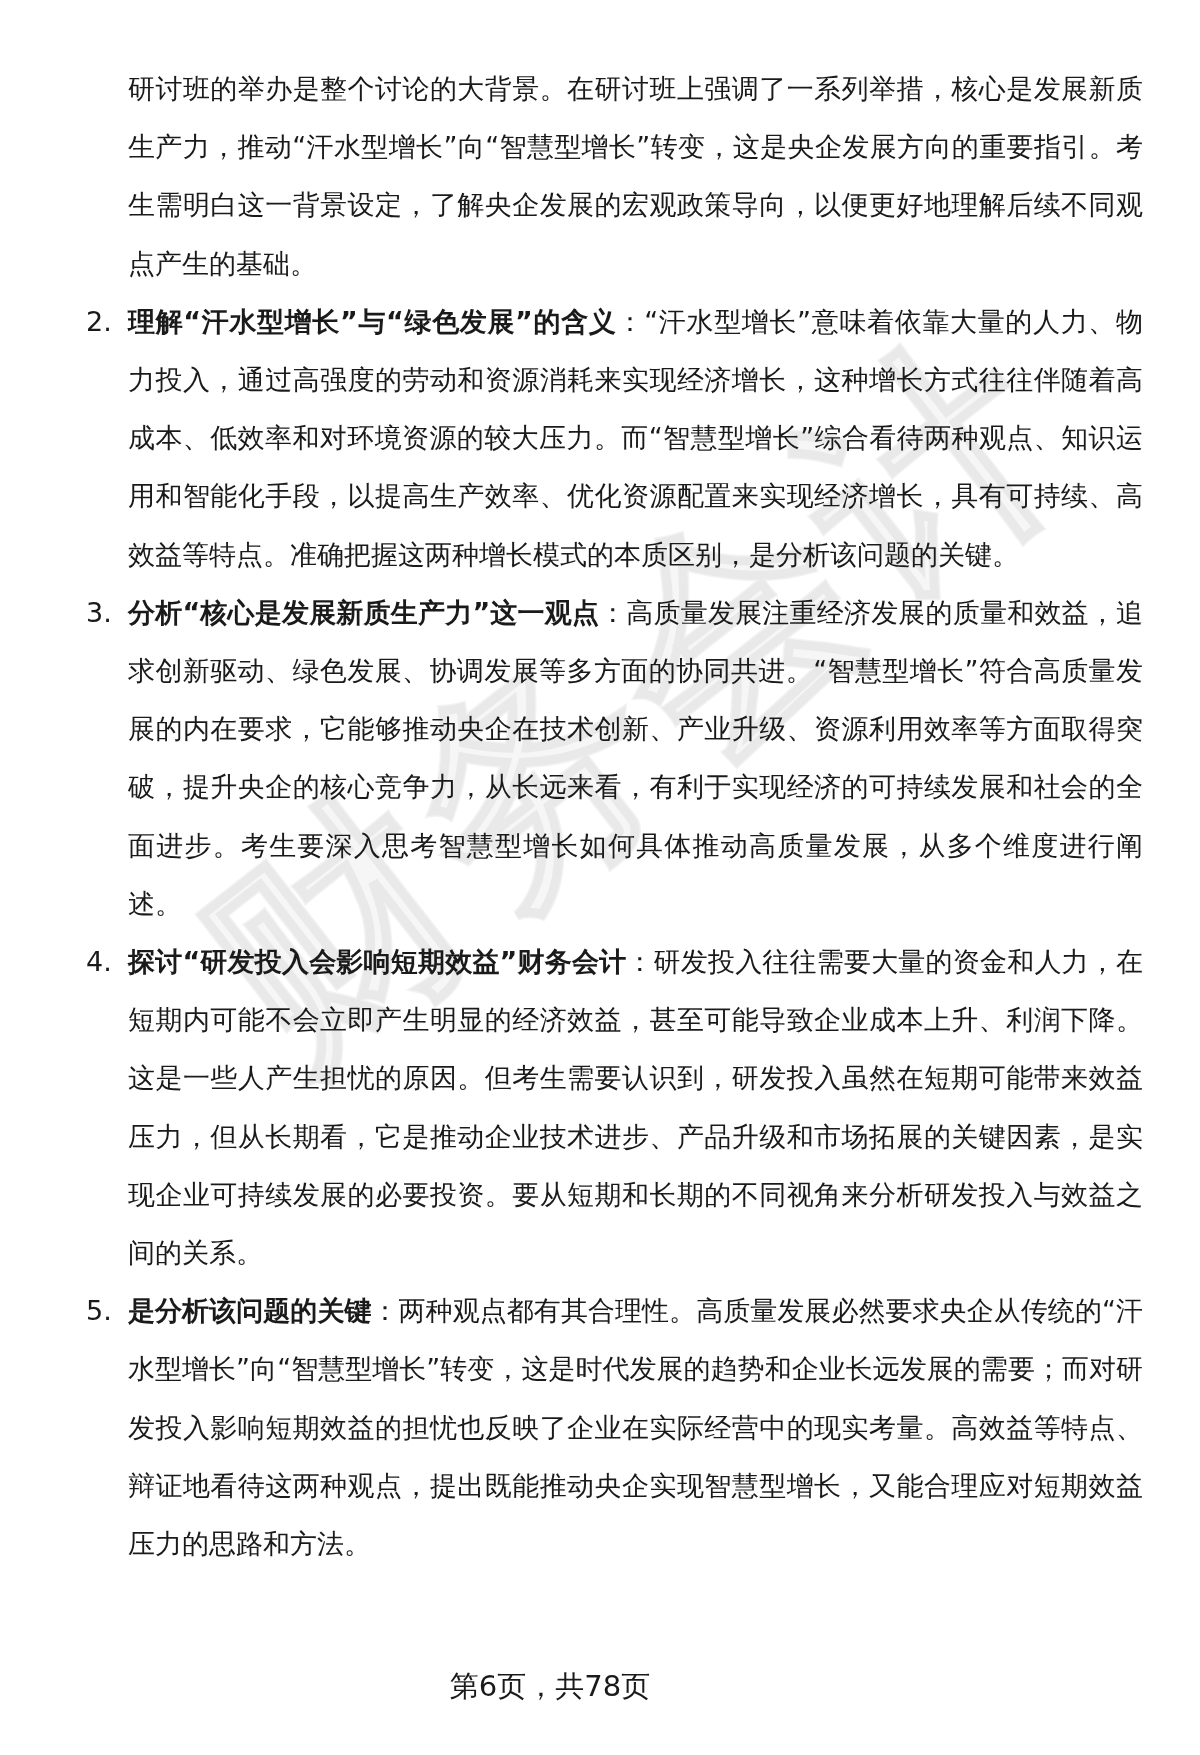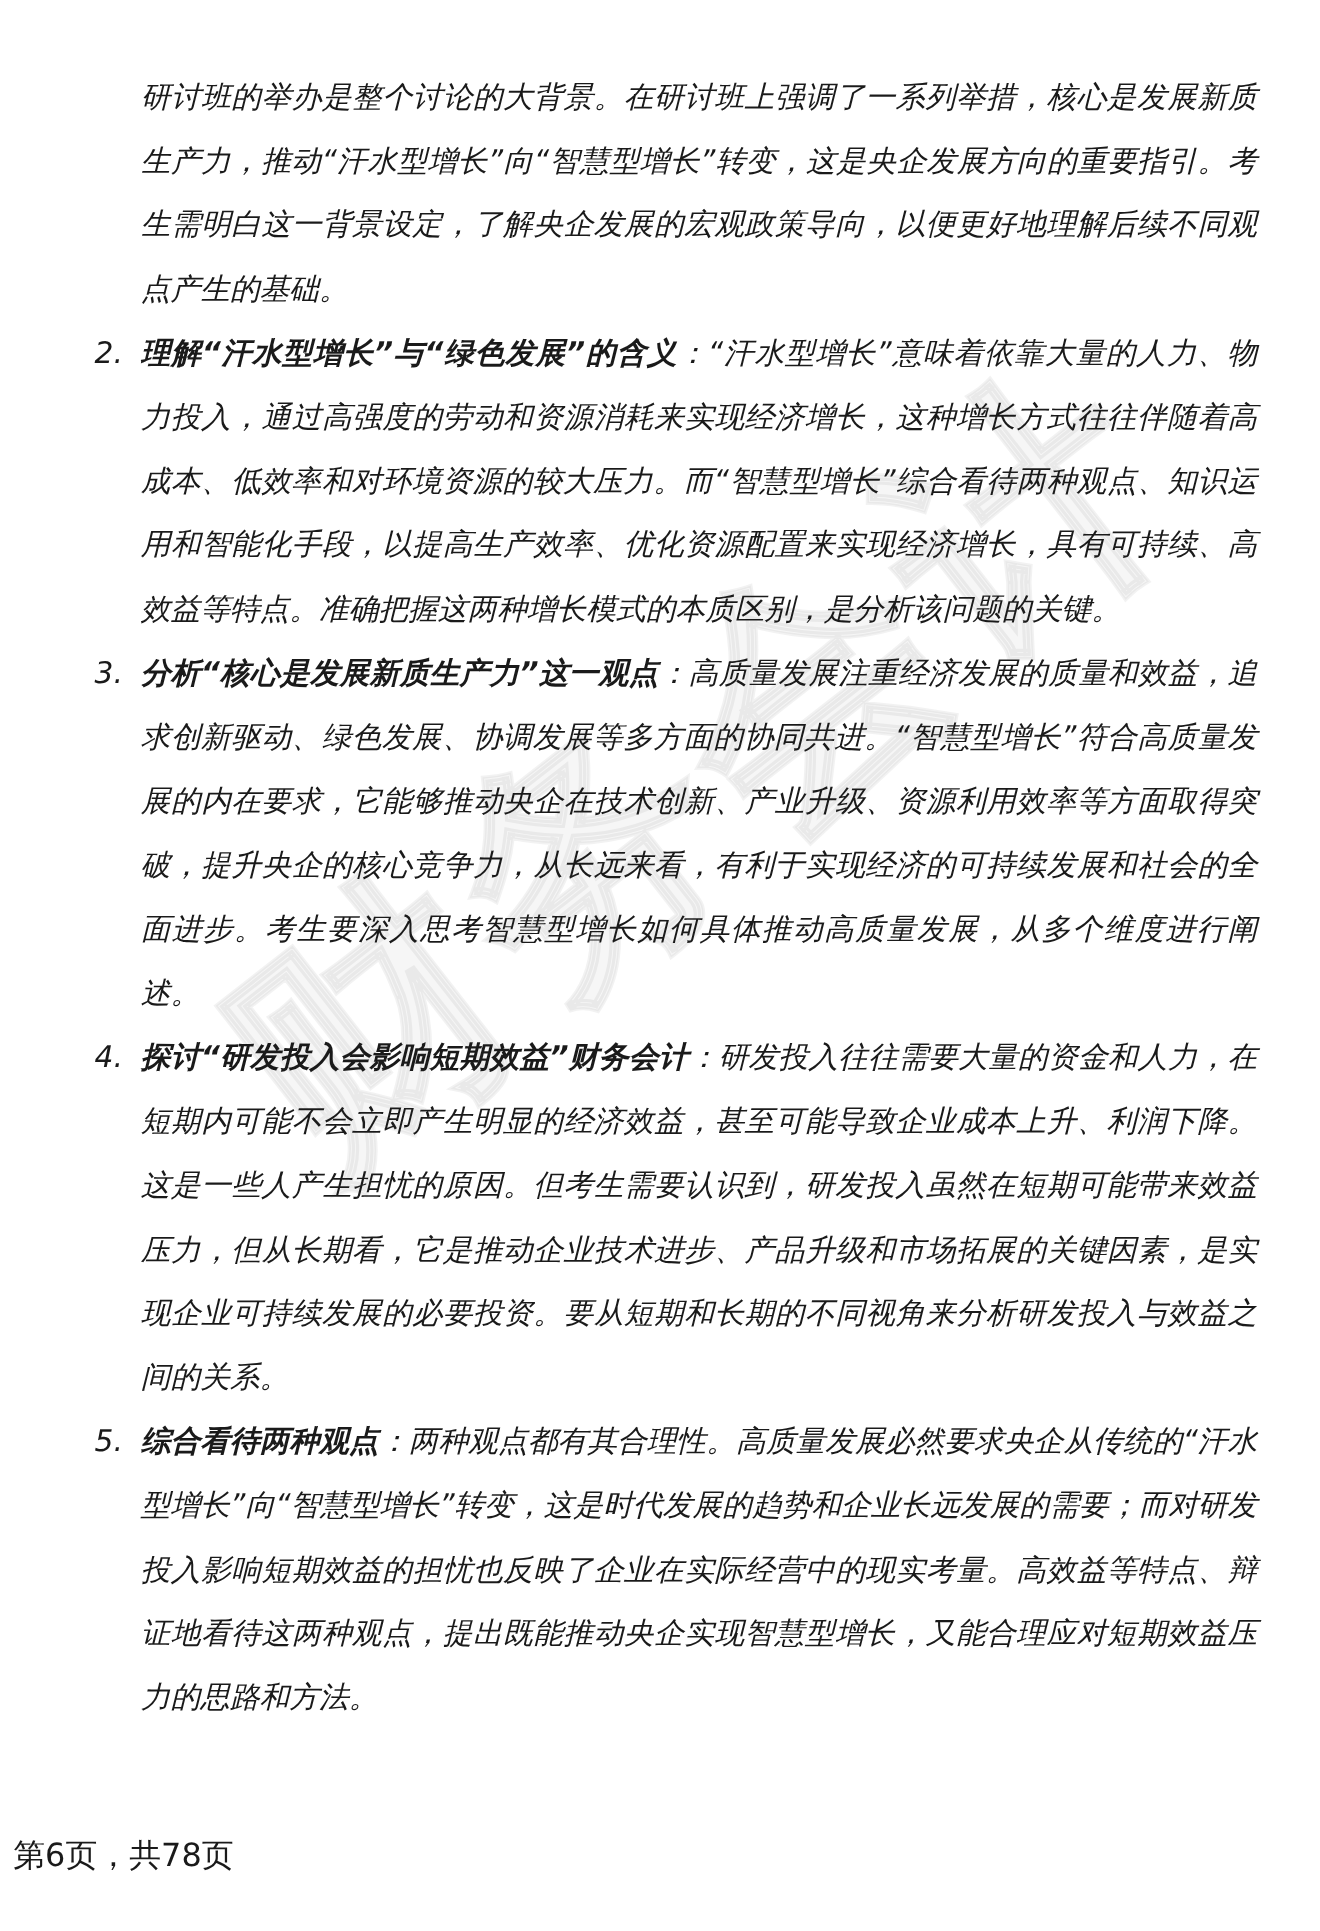--- a/index.html
+++ b/index.html
@@ -4,26 +4,26 @@
 <style>
   html, body { margin: 0; padding: 0; background: #ffffff; }
   body { width: 1200px; height: 1755px; position: relative; overflow: hidden;
          font-family: "DejaVu Sans", "Liberation Sans", sans-serif; color: #1a1a1a; }
   .page { position: absolute; left: 0; top: 0; width: 1200px; height: 1755px; }
   .watermark { position: absolute; left: 180px; top: 560px; width: 900px; height: 420px;
                transform: rotate(-38deg); transform-origin: center;
                font-size: 240px; font-weight: bold; color: rgba(0,0,0,0.035);
                letter-spacing: 10px; white-space: nowrap; pointer-events: none;
                -webkit-text-stroke: 3px rgba(0,0,0,0.05); }
-  .content { position: absolute; left: 128px; top: 60px; width: 1015px; font-style: italic; }
+  .content { position: absolute; left: 128px; top: 60px; width: 1015px; }
   .para { font-size: 27px; line-height: 58.2px; margin: 0; text-align: justify; }
   .item { position: relative; }
   .num { position: absolute; left: -42px; top: 0; font-size: 27px; line-height: 58.2px; }
   .lead { font-weight: bold; }
-  .footer { position: absolute; left: 12px; width: 1100px; top: 1666px; 
+  .footer { position: absolute; left: 0; width: 1100px; top: 1666px; text-align: center;
             font-size: 29px; line-height: 40px; }
 </style>
 </head>
 <body>
 
 <div class="page">
   <div class="watermark">财务会计</div>
 
   <div class="content">
     <p class="para">研讨班的举办是整个讨论的大背景。在研讨班上强调了一系列举措，核心是发展新质生产力，推动“汗水型增长”向“智慧型增长”转变，这是央企发展方向的重要指引。考生需明白这一背景设定，了解央企发展的宏观政策导向，以便更好地理解后续不同观点产生的基础。</p>
@@ -38,18 +38,18 @@
       <p class="para"><span class="lead">分析“核心是发展新质生产力”这一观点</span><span>：</span><span>高质量发展注重经济发展的质量和效益，追求创新驱动、绿色发展、协调发展等多方面的协同共进。“智慧型增长”符合高质量发展的内在要求，它能够推动央企在技术创新、产业升级、资源利用效率等方面取得突破，提升央企的核心竞争力，从长远来看，有利于实现经济的可持续发展和社会的全面进步。考生要深入思考智慧型增长如何具体推动高质量发展，从多个维度进行阐述。</span></p>
     </div>
 
     <div class="item">
       <span class="num">4.</span>
       <p class="para"><span class="lead">探讨“研发投入会影响短期效益”财务会计</span><span>：</span><span>研发投入往往需要大量的资金和人力，在短期内可能不会立即产生明显的经济效益，甚至可能导致企业成本上升、利润下降。这是一些人产生担忧的原因。但考生需要认识到，研发投入虽然在短期可能带来效益压力，但从长期看，它是推动企业技术进步、产品升级和市场拓展的关键因素，是实现企业可持续发展的必要投资。要从短期和长期的不同视角来分析研发投入与效益之间的关系。</span></p>
     </div>
 
     <div class="item">
       <span class="num">5.</span>
-      <p class="para"><span class="lead">综合看待两种观点</span><span>：</span><span>两种观点都有其合理性。高质量发展必然要求央企从传统的“汗水型增长”向“智慧型增长”转变，这是时代发展的趋势和企业长远发展的需要；而对研发投入影响短期效益的担忧也反映了企业在实际经营中的现实考量。高效益等特点、辩证地看待这两种观点，提出既能推动央企实现智慧型增长，又能合理应对短期效益压力的思路和方法。</span></p>
+      <p class="para"><span class="lead">是分析该问题的关键</span><span>：</span><span>两种观点都有其合理性。高质量发展必然要求央企从传统的“汗水型增长”向“智慧型增长”转变，这是时代发展的趋势和企业长远发展的需要；而对研发投入影响短期效益的担忧也反映了企业在实际经营中的现实考量。高效益等特点、辩证地看待这两种观点，提出既能推动央企实现智慧型增长，又能合理应对短期效益压力的思路和方法。</span></p>
     </div>
   </div>
 
   <div class="footer">第6页，共78页</div>
 </div>
 
 </body></html>

